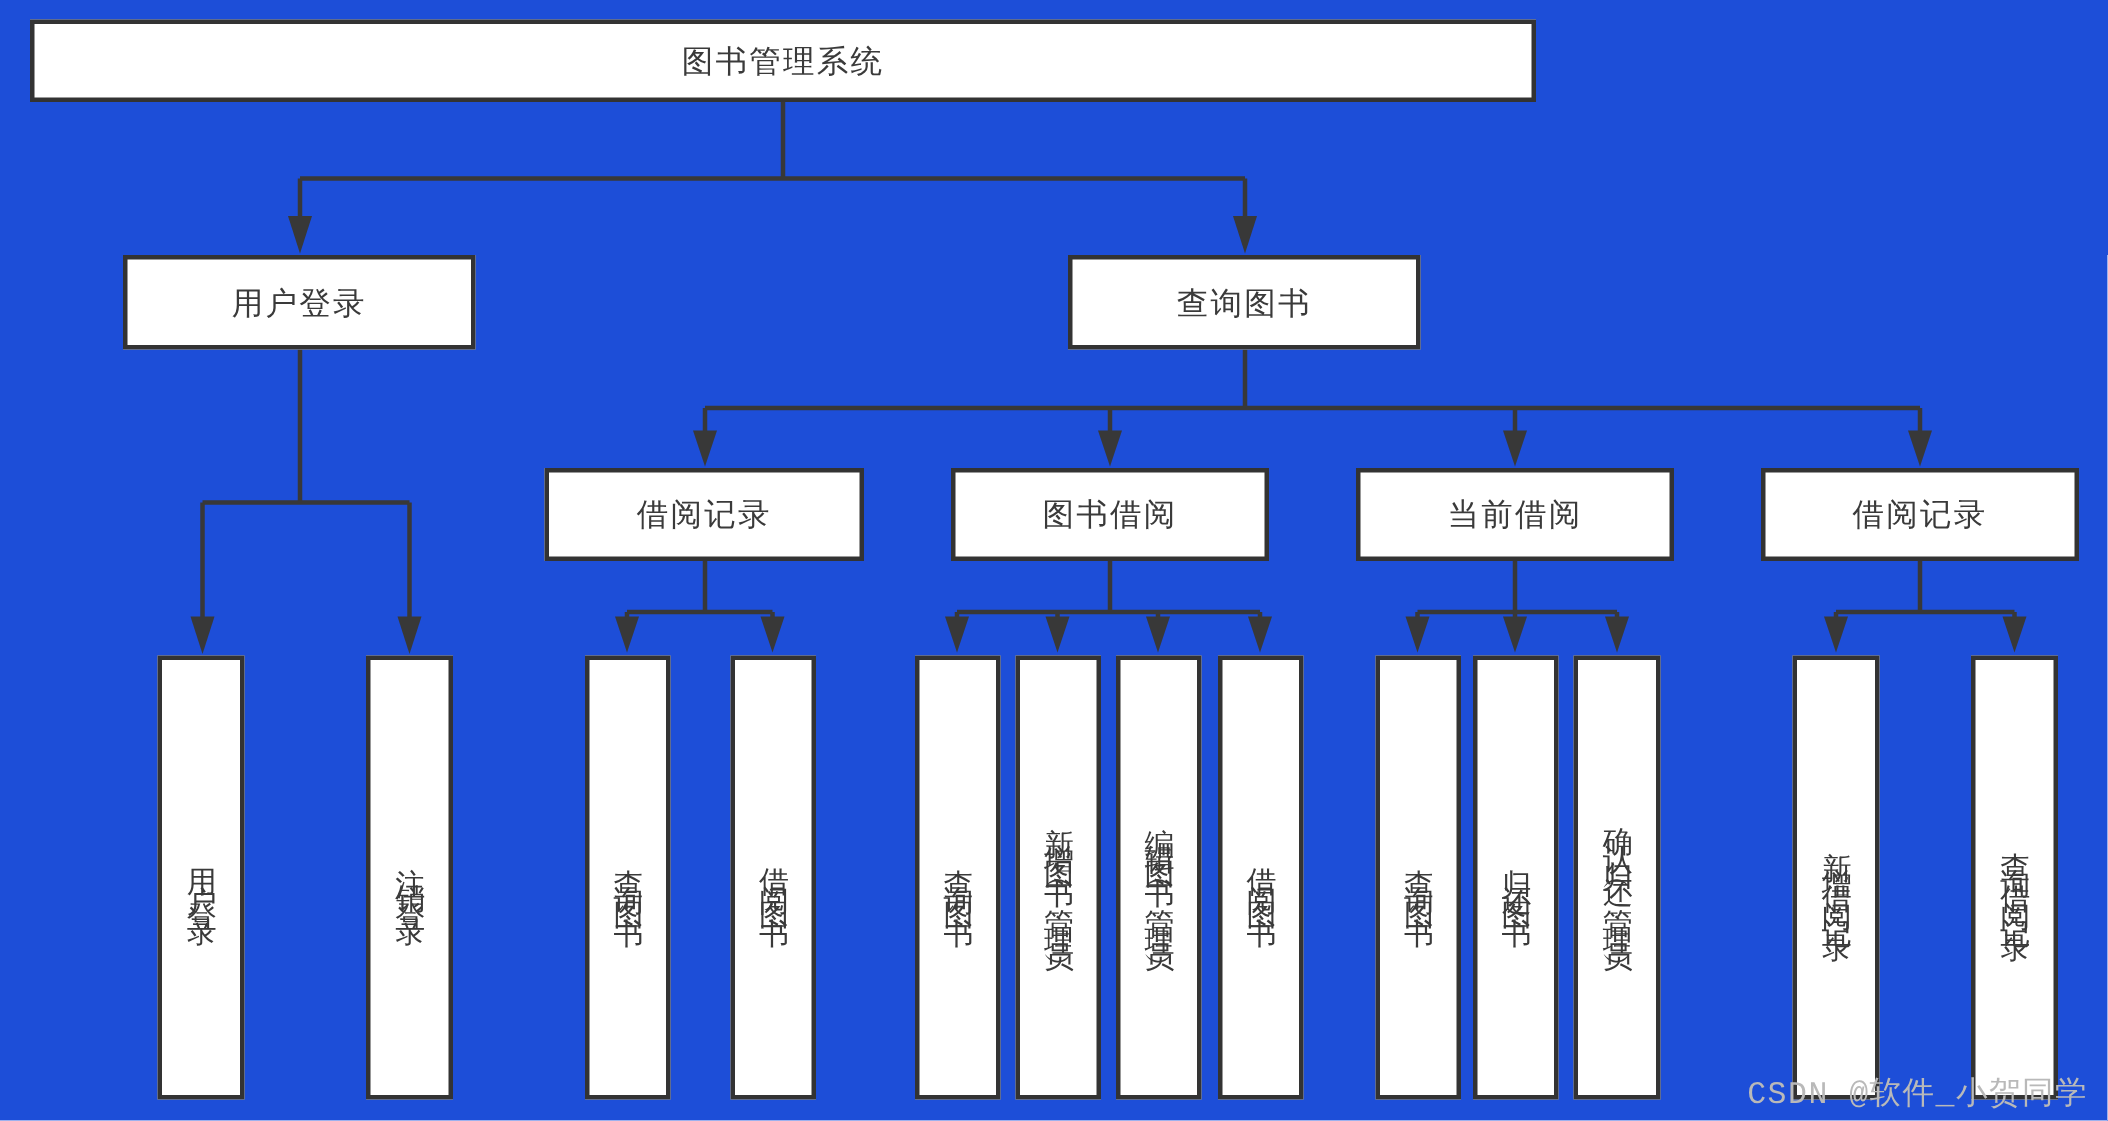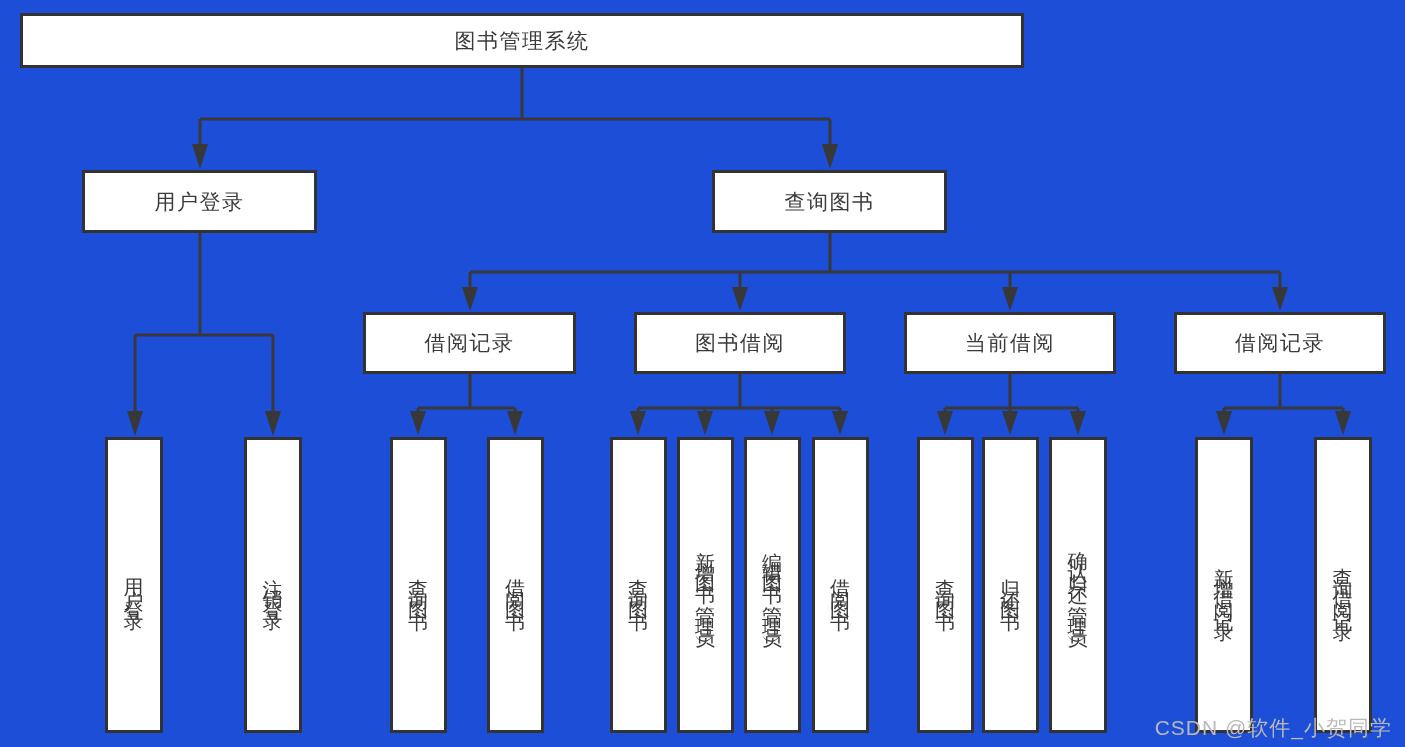--- a/index.html
+++ b/index.html
@@ -30,20 +30,21 @@
     letter-spacing:11px;
     line-height:1;
   }
   .watermark{
     position:absolute;
     right:13px;bottom:5px;
     font-size:21px;
     color:#b9b9b9;
     letter-spacing:1px;
     z-index:5;
+    font-family:Liberation Mono, monospace;
   }
 </style>
 </head>
 <body>
 
 <div class="canvas">
 
   <svg class="wires" width="1405" height="747" viewBox="0 0 1405 747" aria-hidden="true">
 
     <path d="M522 68 V119 M200 119 H830 M200 119 V146 M830 119 V146"></path>

